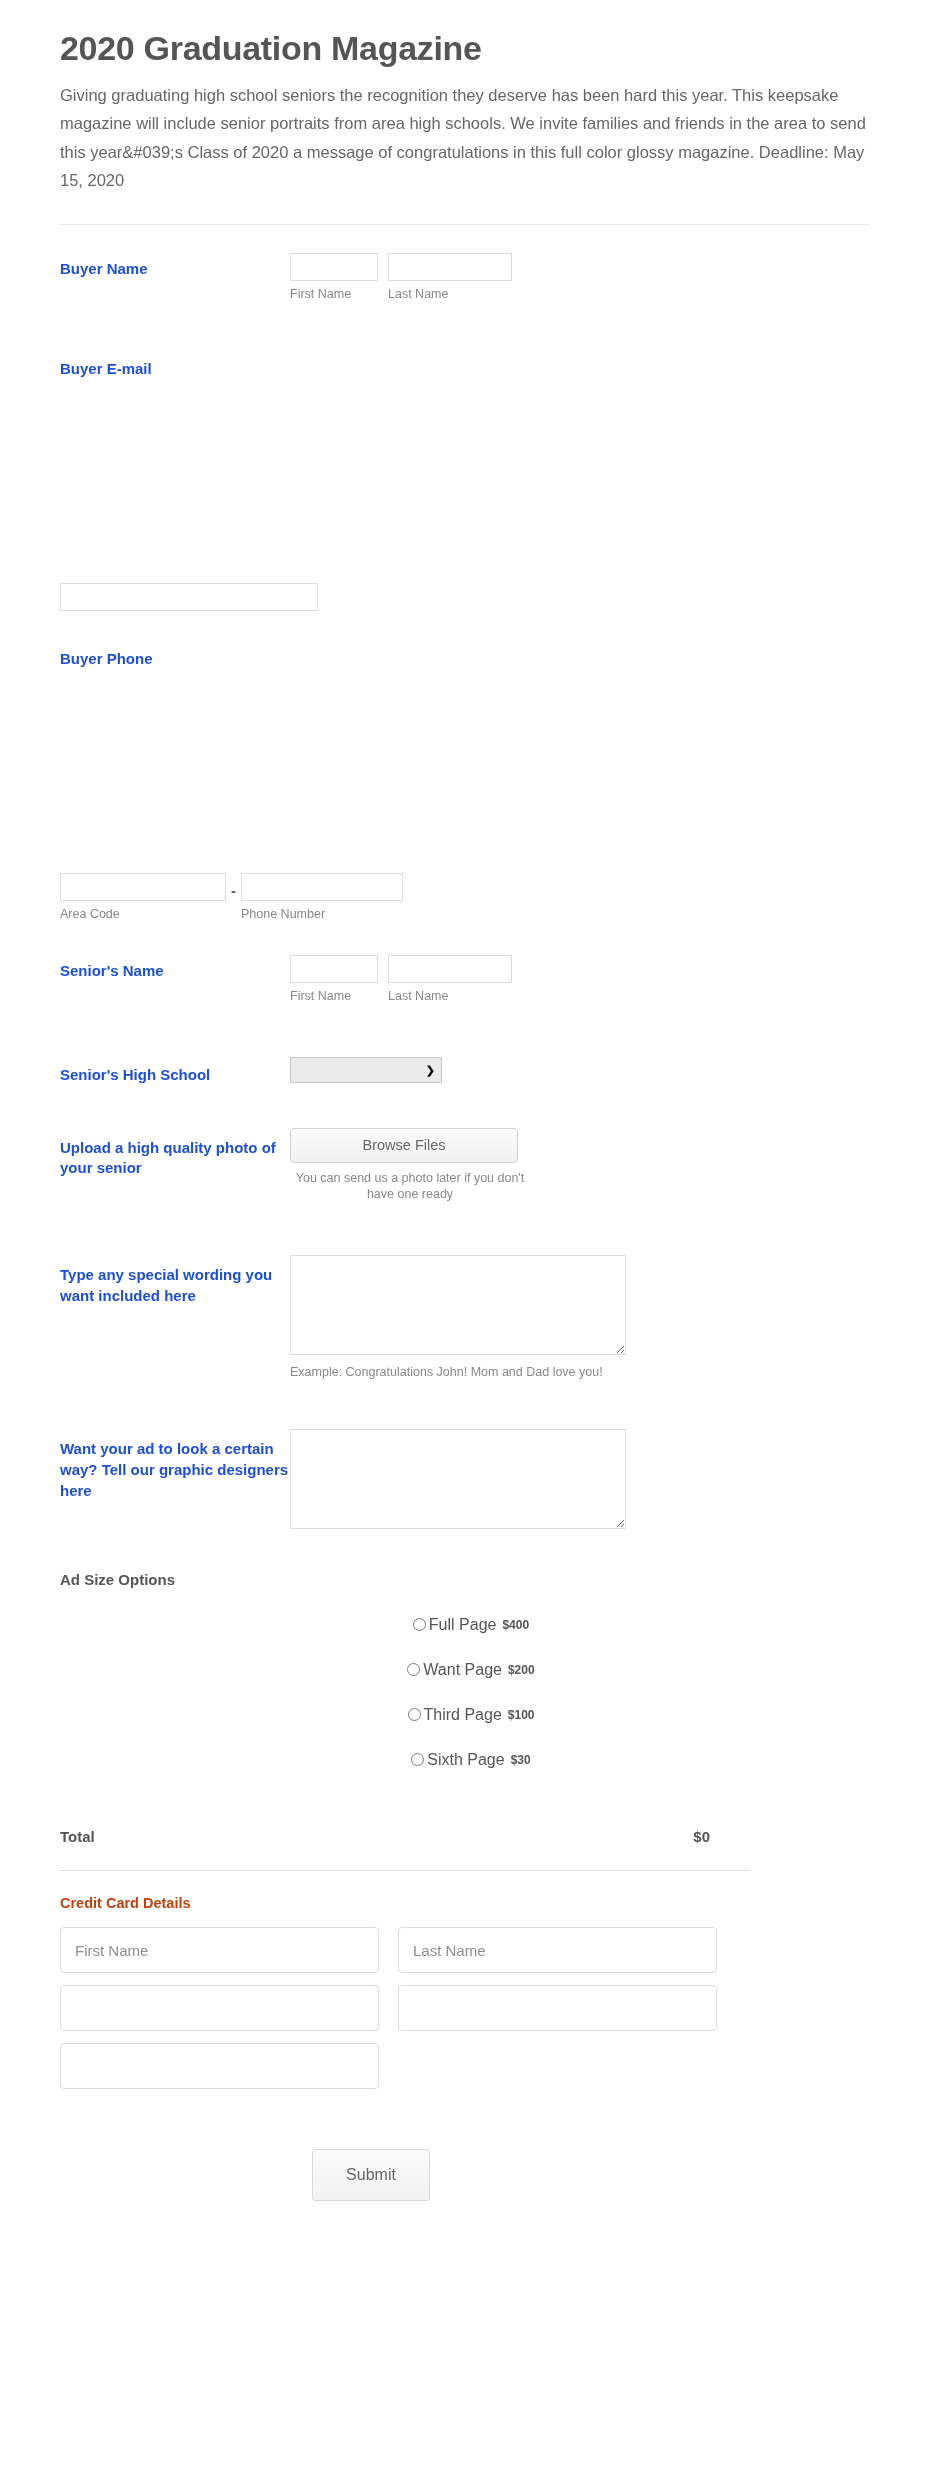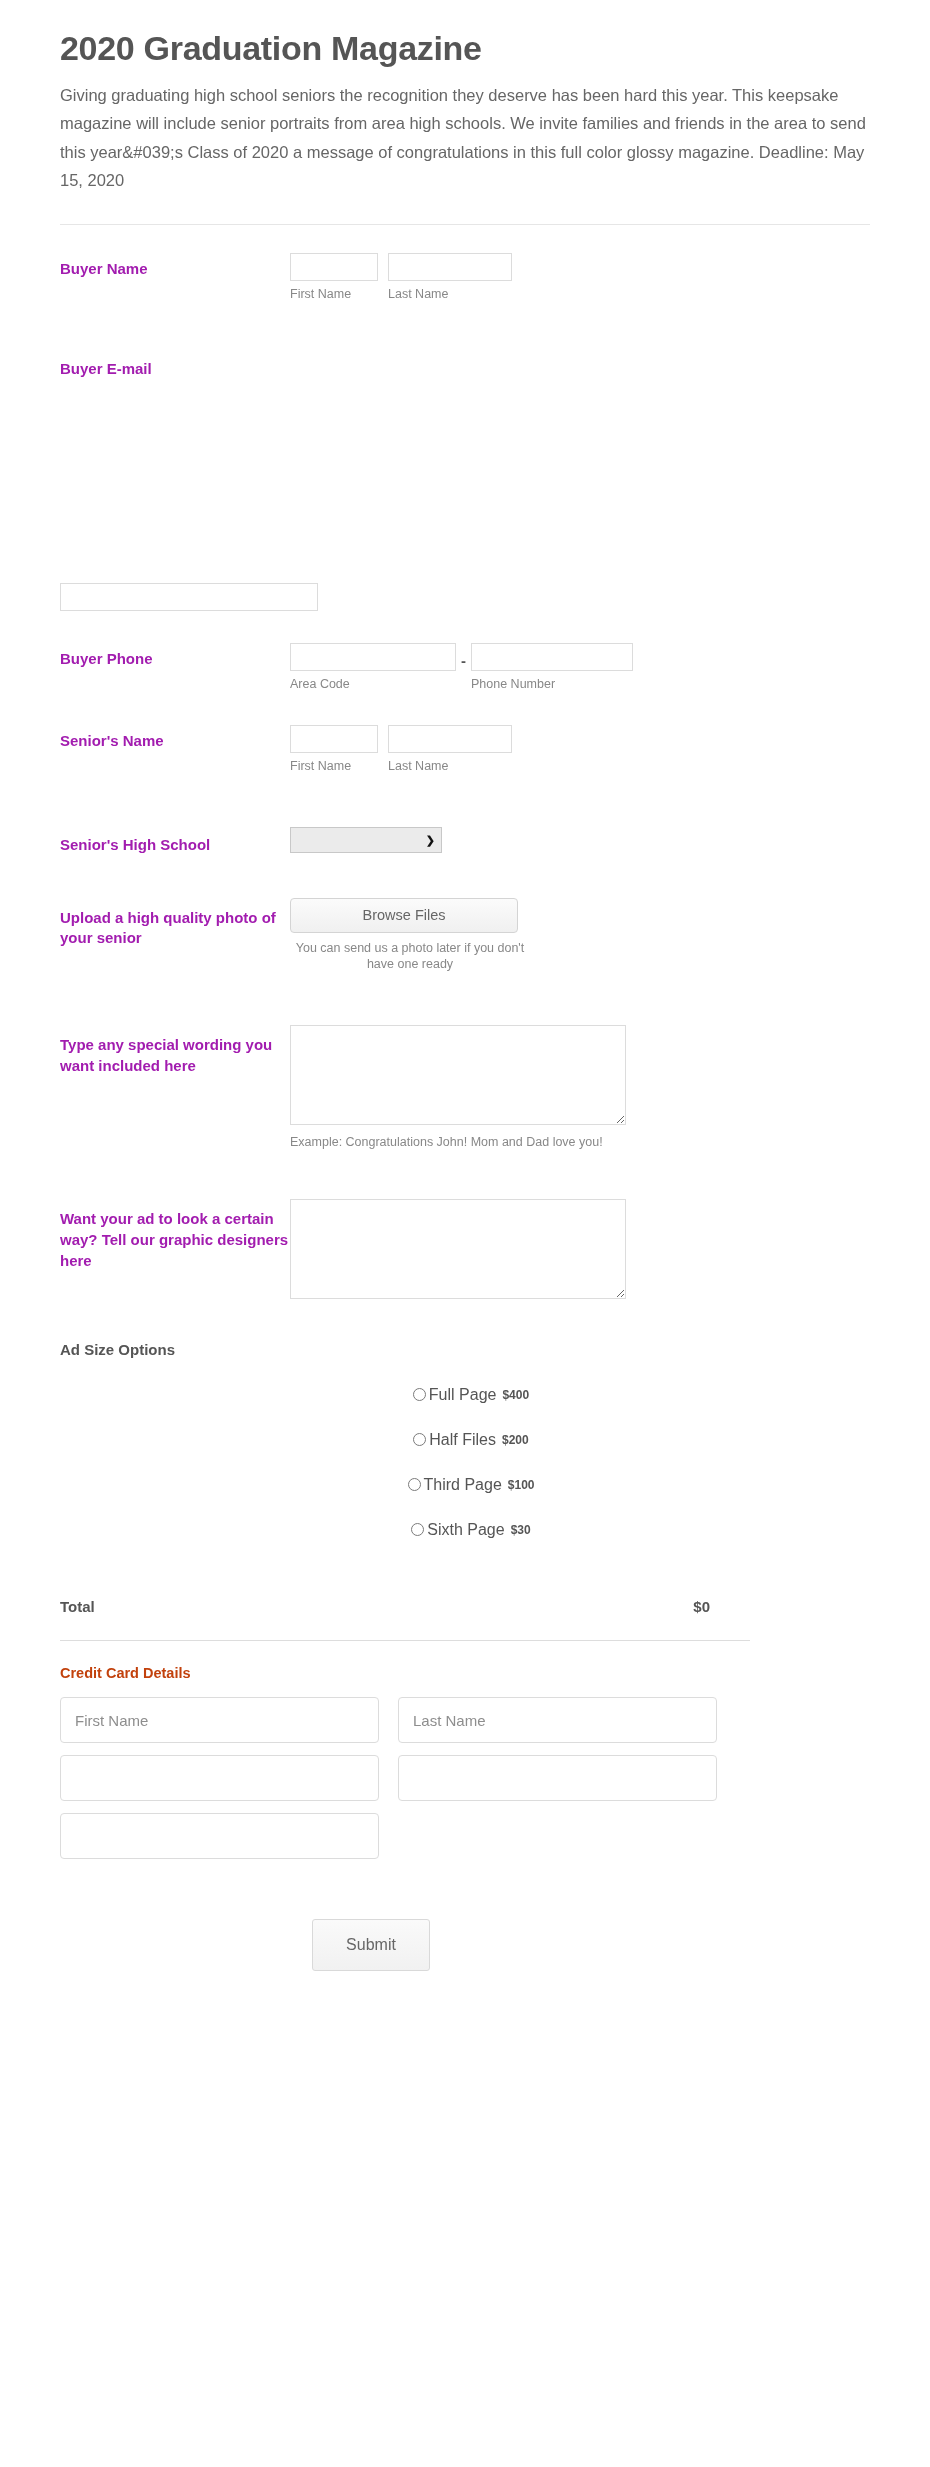--- a/index.html
+++ b/index.html
@@ -57,21 +57,21 @@
     display: flex;
     align-items: flex-start;
     padding-top: 28px;
     min-height: 62px;
   }
   .row-label {
     width: 230px;
     flex: 0 0 230px;
     font-size: 15px;
     font-weight: bold;
-    color: #a21caf;
+    color: #1d4ed8;
     line-height: 1.38;
     padding-top: 6px;
   }
   .row-label.mid {
     padding-top: 8px;
   }
   .row-field {
     flex: 1 1 auto;
     min-width: 0;
   }
@@ -340,21 +340,21 @@
       </div>
     </div>
 
     <div class="form-row" style="padding-top:50px;flex-direction:column;">
       <div class="row-label">Buyer E-mail</div>
       <div class="row-field">
         <input class="txt email-input" type="email" value="" style="">
       </div>
     </div>
 
-    <div class="form-row" style="padding-top:32px;">
+    <div class="form-row" style="padding-top:32px;flex-direction:column;">
       <div class="row-label">Buyer Phone</div>
       <div class="row-field">
         <div class="phone-pair">
           <span class="phone-cell">
             <input class="txt" type="text" value="" style="">
             <div class="sub-label">Area Code</div>
           </span>
           <span class="phone-sep">-</span>
           <span class="phone-cell num">
             <input class="txt" type="text" value="" style="">
@@ -419,21 +419,21 @@
 
     <div class="radio-list">
       <label class="radio-row">
         <input class="radio-dot" type="radio" name="adsize" style="">
         <span class="radio-label">Full Page</span>
         <span class="radio-price">$400</span>
       </label>
 
       <label class="radio-row">
         <input class="radio-dot" type="radio" name="adsize" style="">
-        <span class="radio-label">Half Files</span>
+        <span class="radio-label">Want Page</span>
         <span class="radio-price">$200</span>
       </label>
 
       <label class="radio-row">
         <input class="radio-dot" type="radio" name="adsize" style="">
         <span class="radio-label">Third Page</span>
         <span class="radio-price">$100</span>
       </label>
 
       <label class="radio-row">

